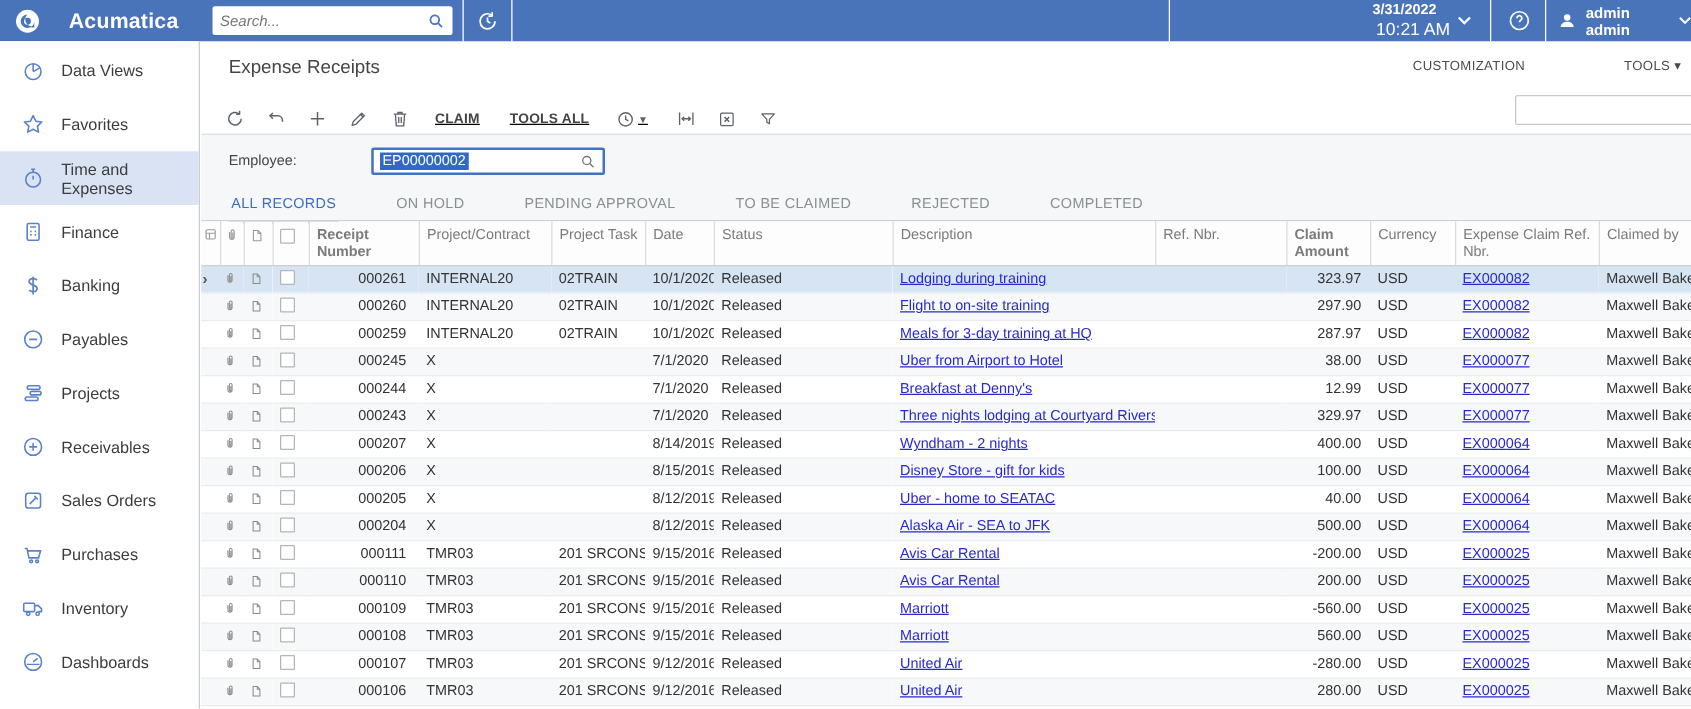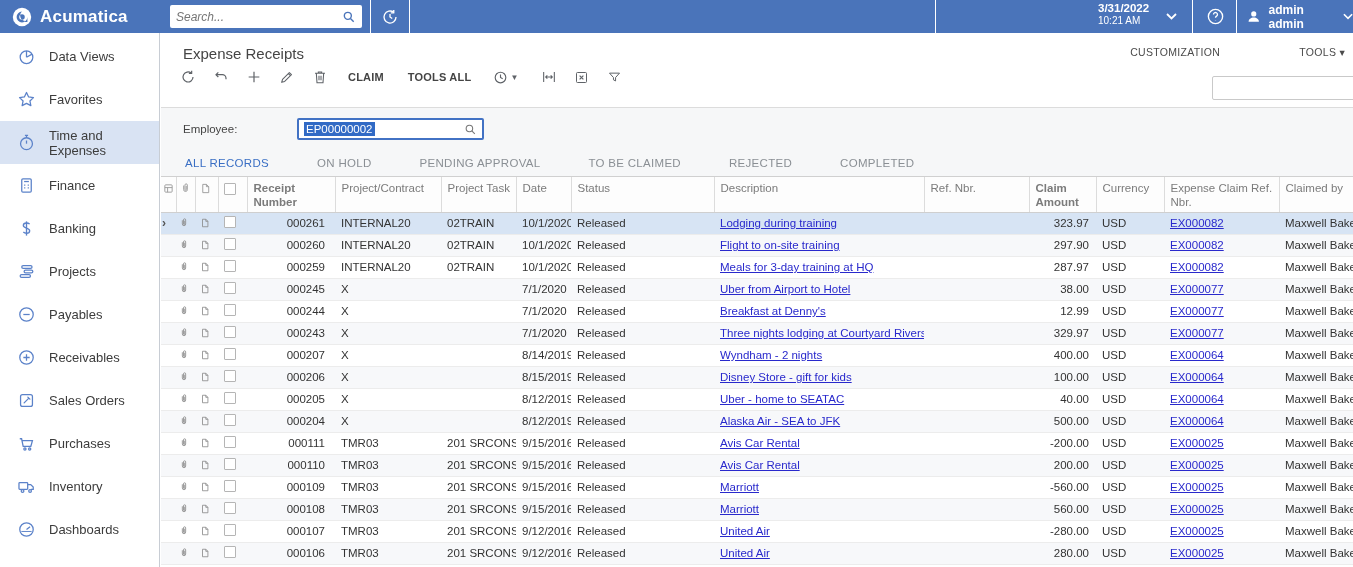--- a/index.html
+++ b/index.html
@@ -2,51 +2,51 @@
 <html><head>
 <meta charset="utf-8">
 <style>
   * { margin:0; padding:0; box-sizing:border-box; }
   html,body { width:1353px; height:567px; overflow:hidden; background:#fff;
     font-family:"Liberation Sans", sans-serif; }
   .app { position:relative; width:1353px; height:567px; }
 
   
   .topbar { position:absolute; top:0; left:0; width:1353px; height:33px; background:#4a74ba; }
-  .brand { position:absolute; left:12px; top:0; height:33px; display:flex; align-items:center; gap:8px; }
+  .brand { position:absolute; left:12px; top:0; height:33px; display:flex; align-items:center; gap:23px; }
   .brand-mark { width:20px; height:20px; }
   .brand-name { color:#fff; font-size:17px; font-weight:bold; letter-spacing:.2px; }
   .top-search { position:absolute; left:170px; top:5px; width:192px; height:23px; background:#fff;
     border-radius:2px; display:flex; align-items:center; padding:0 6px; }
   .top-search input { flex:1; border:none; outline:none; font-style:italic; font-size:12px; color:#555;
     font-family:"Liberation Sans", sans-serif; }
   .top-sep { position:absolute; top:0; width:1px; height:33px; background:#fff; }
   .top-btn { position:absolute; top:0; height:33px; display:flex; align-items:center; justify-content:center; cursor:pointer; }
   .datetime { position:absolute; left:1098px; top:2px; width:62px; color:#fff; text-align:left; line-height:1.15; }
   .datetime .d { font-size:11.5px; font-weight:bold; }
-  .datetime .t { font-size:10px; }
+  .datetime .t { font-size:14px;text-align:right; }
   .user-area { position:absolute; left:1246px; top:0; height:33px; display:flex; align-items:center; gap:7px; color:#fff; }
   .user-name { font-size:12px; font-weight:bold; }
 
   
   .sidebar { position:absolute; top:33px; left:0; width:160px; height:534px; background:#fff;
     border-right:1px solid #c8cdd4; padding-top:2px; }
   .side-item { height:43px; display:flex; align-items:center; gap:13px; padding-left:16px; cursor:pointer; }
   .side-item.active { background:#d9e3f3; }
   .side-item .ico { width:20px; height:20px; color:#5b82c9; flex:0 0 20px; display:flex; align-items:center; justify-content:center; }
   .side-item .lbl { font-size:13px; color:#3c3c3c; }
 
   
   .content { position:absolute; top:33px; left:161px; width:1192px; height:534px; }
   .page-title { position:absolute; left:22px; top:12px; font-size:15px; color:#454545; }
   .top-links { position:absolute; right:8px; top:13px; font-size:10.5px; color:#4a4a4a; letter-spacing:.3px; }
   .top-links span { margin-left:38px; cursor:pointer; }
 
   
-  .toolbar { position:absolute; left:10px; top:24px; height:34px; display:flex; align-items:flex-end; }
+  .toolbar { position:absolute; left:10px; top:48px; height:34px; display:flex; align-items:flex-start;text-decoration:underline; }
   .tb-btn { min-width:33px; height:28px; display:flex; align-items:center; justify-content:center;
     color:#5f6368; cursor:pointer; }
   .tb-text { font-size:11px; color:#444; letter-spacing:.2px; padding:0 12px; font-weight:bold; }
   .tb-caret { font-size:8px; color:#5f6368; margin-left:2px; }
   .toolbar-rule { position:absolute; left:0; top:74px; width:1192px; height:1px; background:#dcdcdc; }
   .grid-search { position:absolute; left:1051px; top:43px; width:150px; height:24px; border:1px solid #c9c9c9;
     border-radius:2px; background:#fff; display:flex; align-items:center; padding:0 6px; }
   .grid-search input { flex:1; border:none; outline:none; font-size:12px; font-family:"Liberation Sans", sans-serif; }
 
   
@@ -196,36 +196,36 @@
             <path d="M12 3v18"></path>
             <path d="M16 6.5c-1-1-2.4-1.5-4-1.5-2.2 0-4 1.3-4 3.2 0 4 8 2.6 8 6.6 0 1.9-1.8 3.2-4 3.2-1.6 0-3-.5-4-1.5"></path>
           </svg>
         </span>
       <span class="lbl">Banking</span>
     </div>
 
     <div class="side-item">
       <span class="ico">
           <svg width="19" height="19" viewBox="0 0 24 24" fill="none" stroke="currentColor" stroke-width="1.6">
+            <circle cx="12" cy="12" r="8.5"></circle>
+            <path d="M8 12h8"></path>
+          </svg>
+        </span>
+      <span class="lbl">Payables</span>
+    </div>
+
+    <div class="side-item">
+      <span class="ico">
+          <svg width="19" height="19" viewBox="0 0 24 24" fill="none" stroke="currentColor" stroke-width="1.6">
             <rect x="6" y="4.5" width="13" height="3.6" rx="1.8"></rect>
             <rect x="9" y="10.2" width="11" height="3.6" rx="1.8"></rect>
             <rect x="4" y="15.9" width="13" height="3.6" rx="1.8"></rect>
           </svg>
         </span>
       <span class="lbl">Projects</span>
-    </div>
-
-    <div class="side-item">
-      <span class="ico">
-          <svg width="19" height="19" viewBox="0 0 24 24" fill="none" stroke="currentColor" stroke-width="1.6">
-            <circle cx="12" cy="12" r="8.5"></circle>
-            <path d="M8 12h8"></path>
-          </svg>
-        </span>
-      <span class="lbl">Payables</span>
     </div>
 
     <div class="side-item">
       <span class="ico">
           <svg width="19" height="19" viewBox="0 0 24 24" fill="none" stroke="currentColor" stroke-width="1.6">
             <circle cx="12" cy="12" r="8.5"></circle>
             <path d="M8 12h8M12 8v8"></path>
           </svg>
         </span>
       <span class="lbl">Receivables</span>

